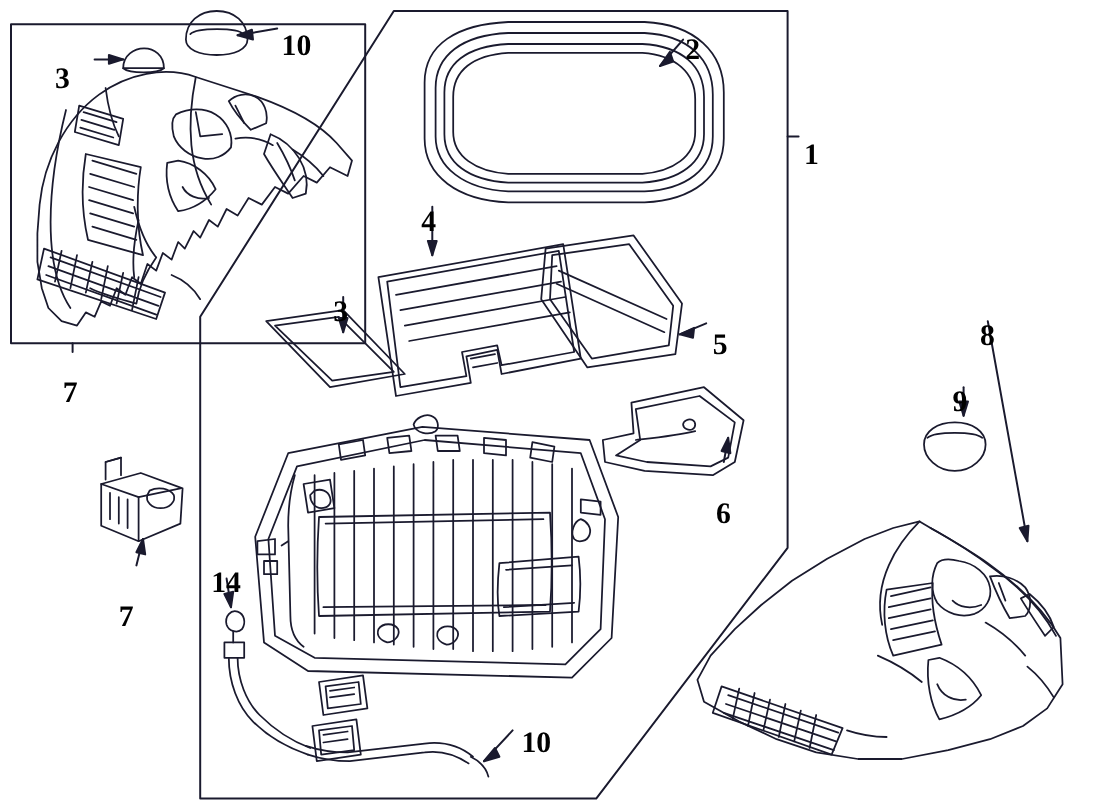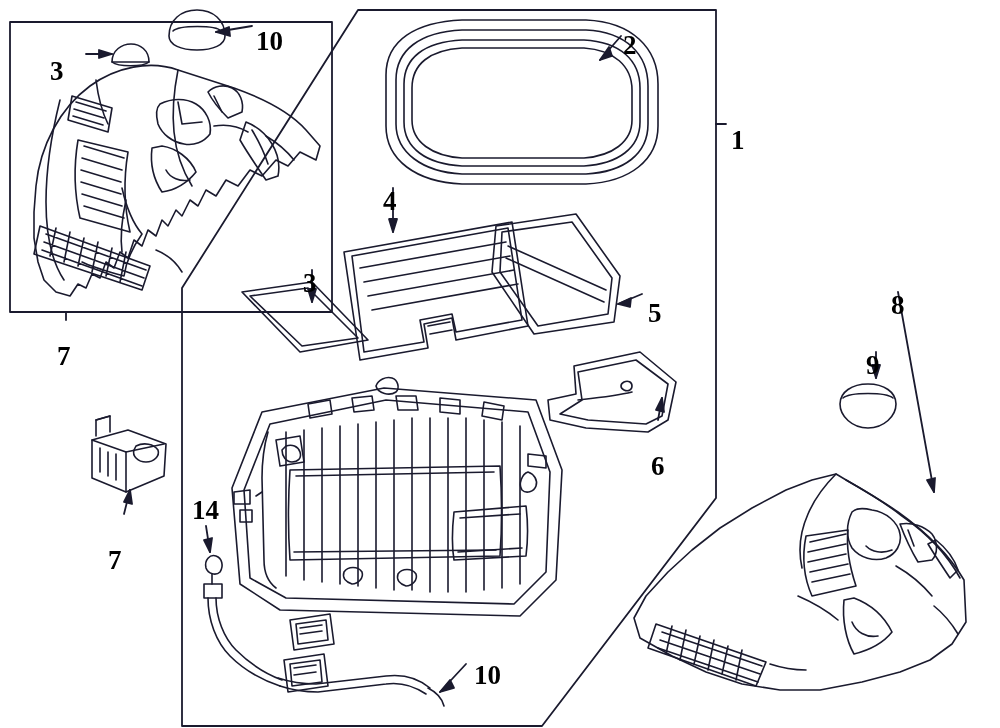--- a/index.html
+++ b/index.html
@@ -247,15 +247,15 @@
   <div class="callout" style="left:383px; top:172px;">4</div>
   <div class="callout" style="left:648px; top:284px;">5</div>
   <div class="callout" style="left:651px; top:437px;">6</div>
   <div class="callout" style="left:57px; top:327px;">7</div>
   <div class="callout" style="left:891px; top:276px;">8</div>
   <div class="callout" style="left:866px; top:336px;">9</div>
   <div class="callout" style="left:256px; top:12px;">10</div>
   <div class="callout" style="left:50px; top:42px;">3</div>
   <div class="callout" style="left:108px; top:531px;">7</div>
   <div class="callout" style="left:474px; top:646px;">10</div>
-  <div class="callout" style="left:192px; top:481px;font-family:Liberation Serif, serif;">14</div>
+  <div class="callout" style="left:192px; top:500px;font-family:Liberation Serif, serif;">14</div>
 
 </div>
 
 </body></html>

